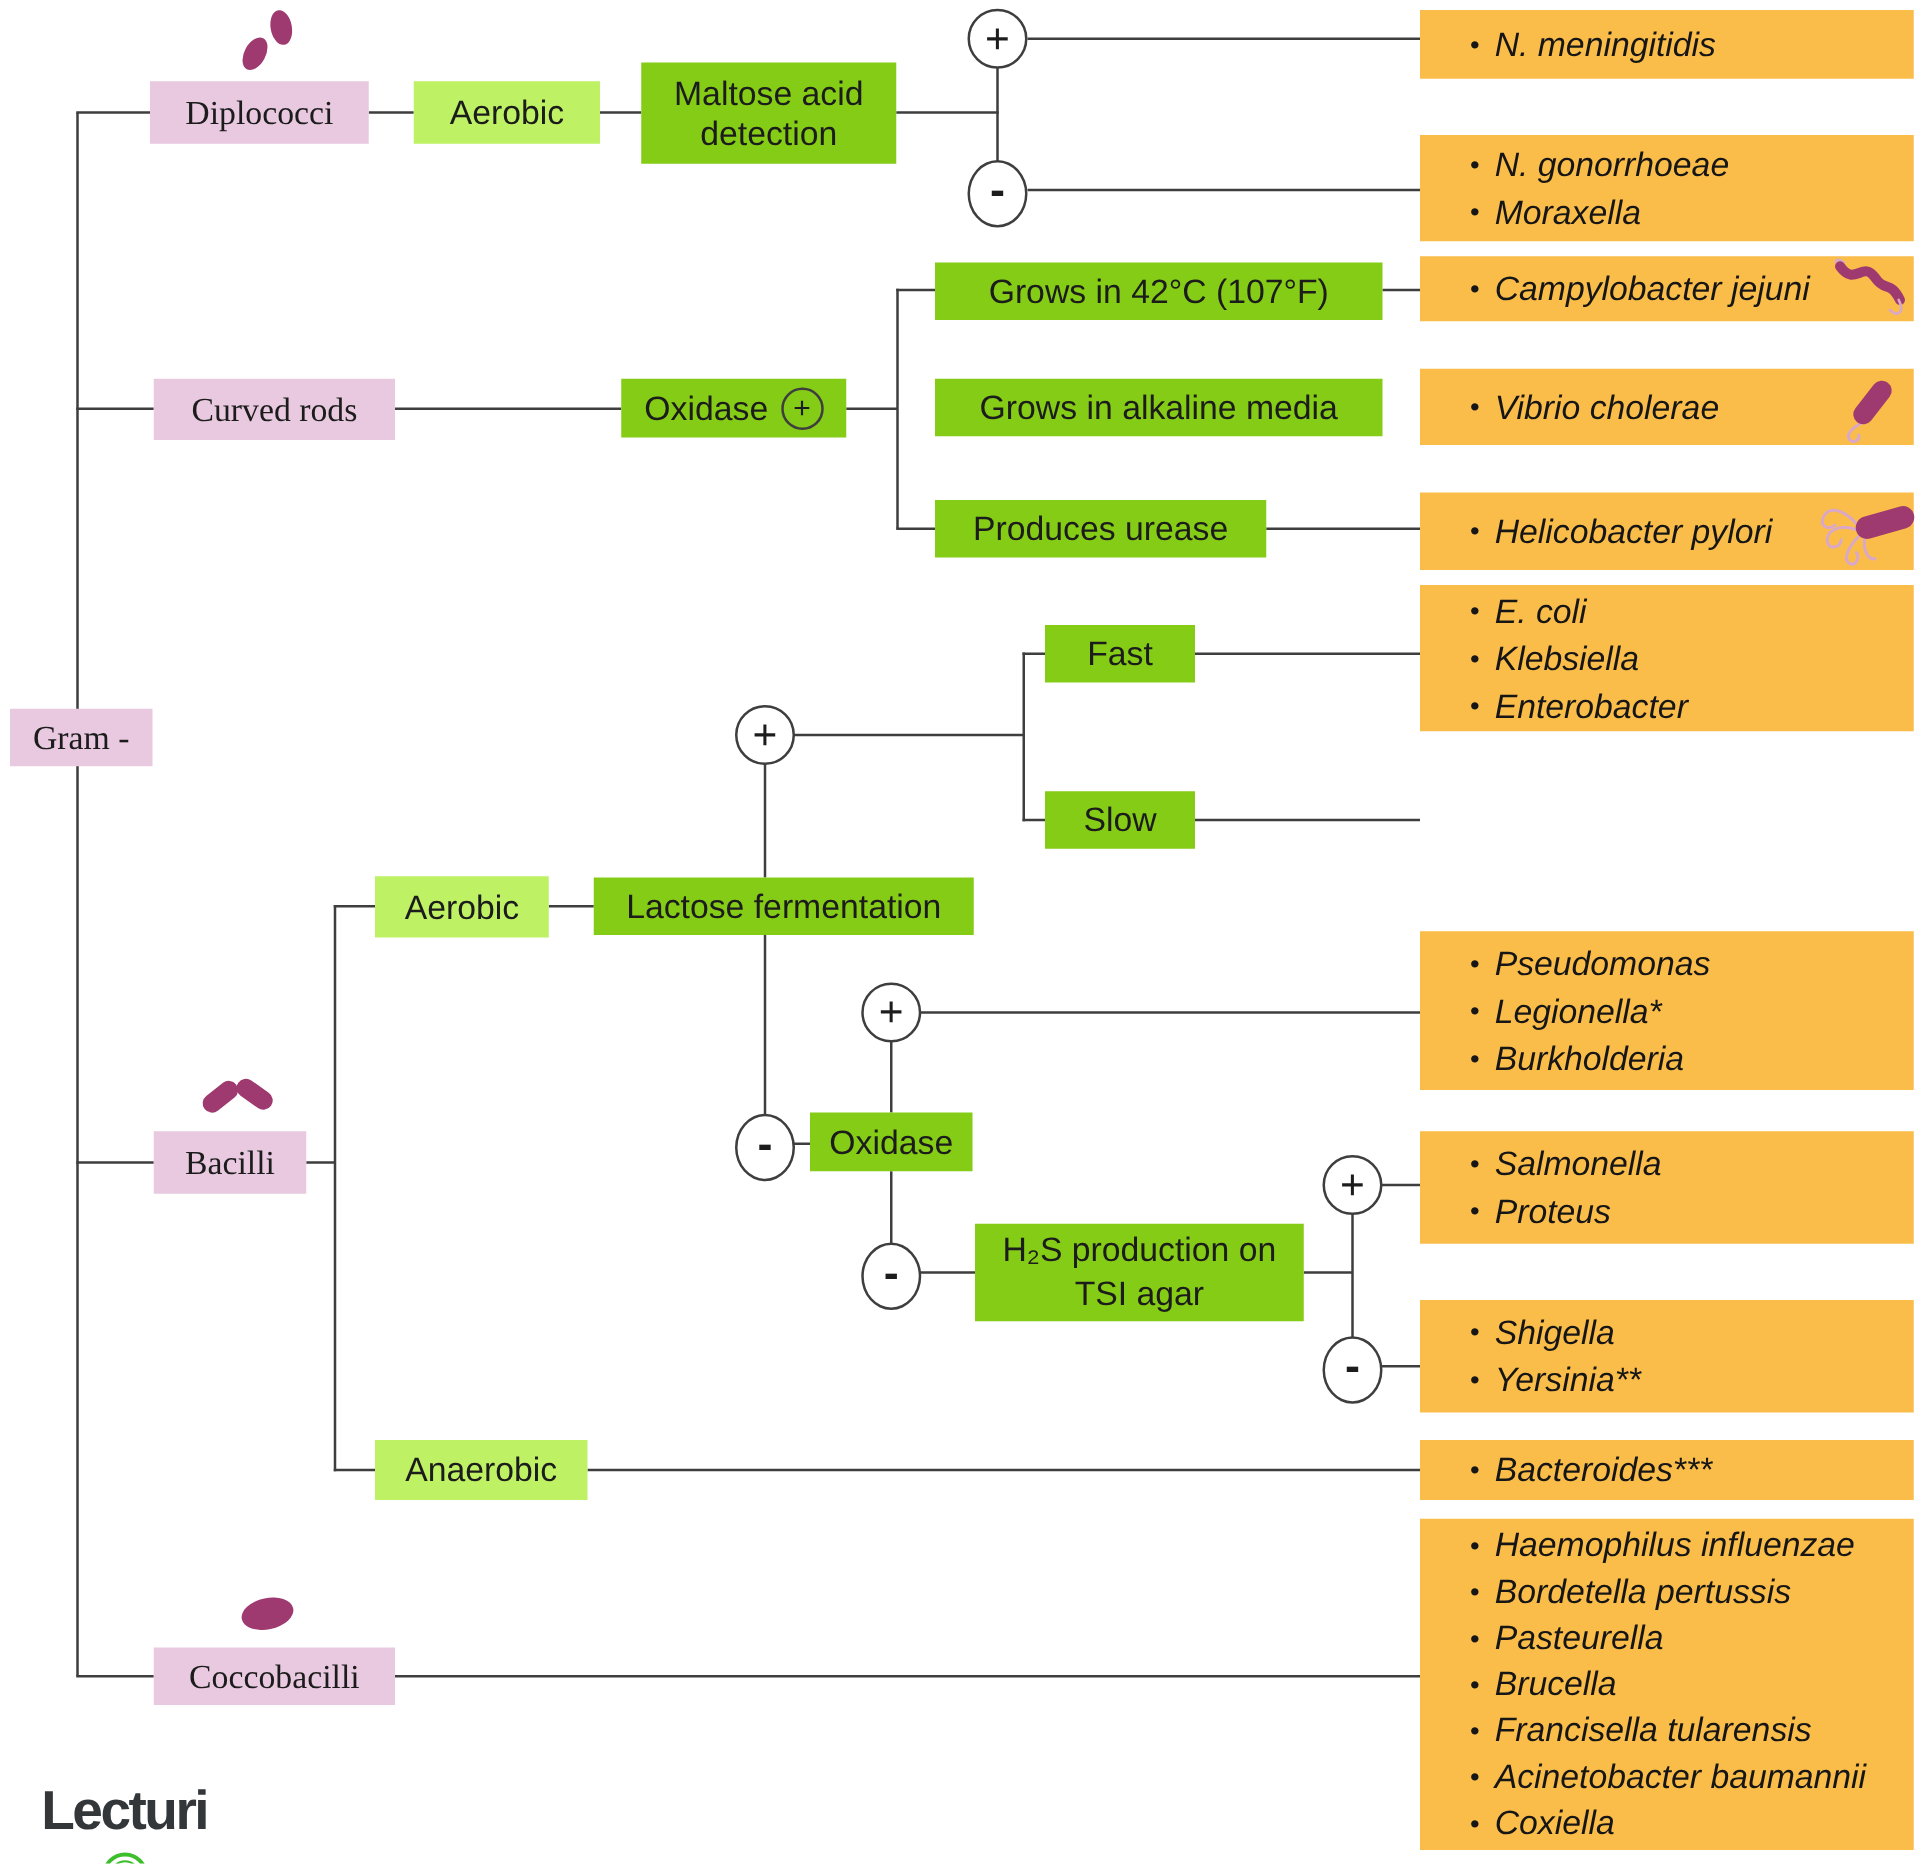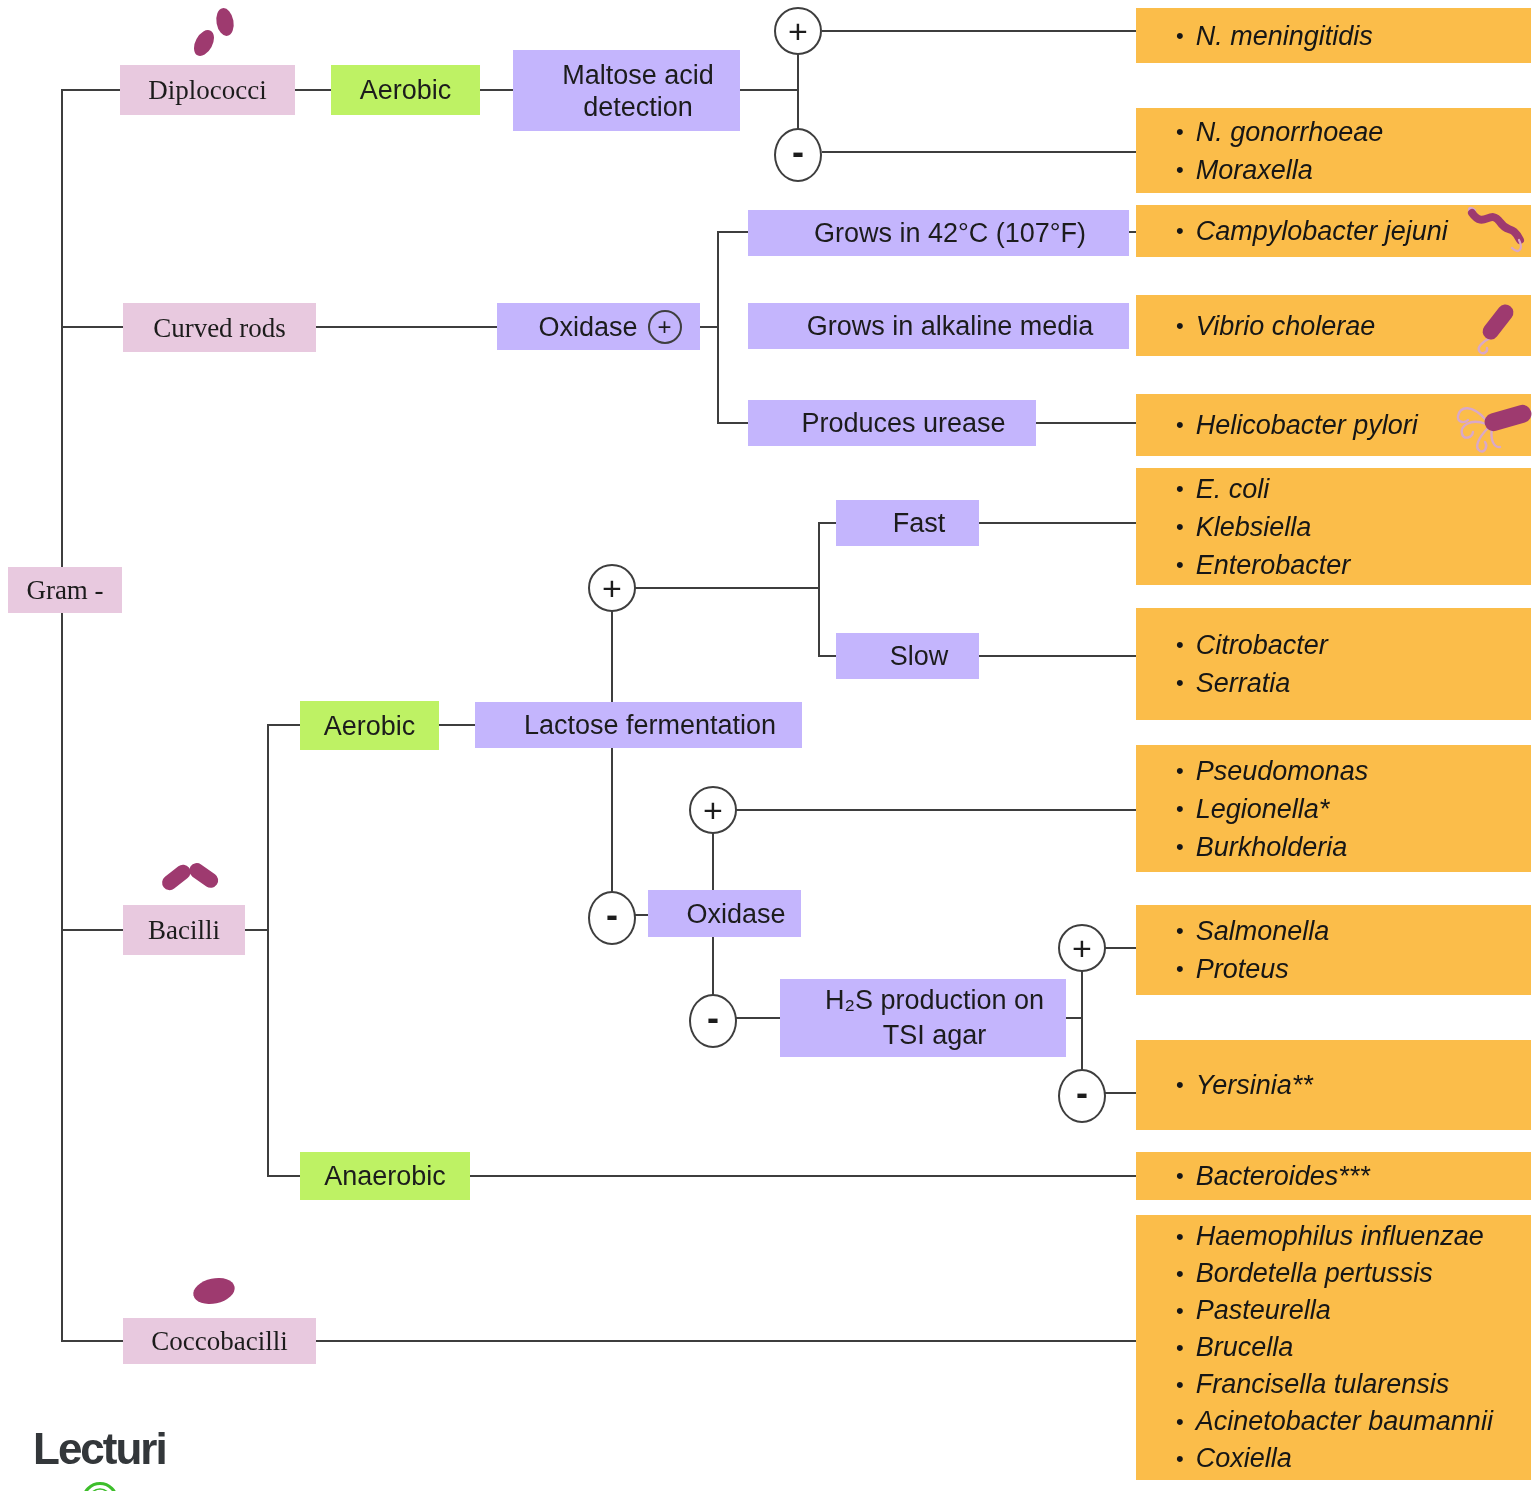--- a/index.html
+++ b/index.html
@@ -7,21 +7,21 @@
     position:relative;width:1536px;height:1491px;background:#ffffff;overflow:hidden;
     font-family:"Liberation Sans","DejaVu Sans",sans-serif;color:#1c1c1c;
   }
   .line{position:absolute;background:#3e3e3e;}
   .box{
     position:absolute;display:flex;align-items:center;justify-content:center;
     text-align:center;font-size:27px;line-height:32px;color:#1c1c1c;
   }
   .pink{background:#e8c9df;font-family:Liberation Serif, serif;}
   .green{background:#bef264;text-align:right;}
-  .gray{background:#c4b5fd;padding-left:23px;}
+  .gray{background:#84cc16;}
   .circle{
     position:absolute;width:44px;height:44px;border:2px solid #3e3e3e;border-radius:50%;
     background:#ffffff;display:flex;align-items:center;justify-content:center;
     font-size:34px;line-height:34px;color:#1c1c1c;z-index:3;
   }
   .circle.minus{font-weight:700;font-size:36px;padding-bottom:6px;}
   .obox{
     position:absolute;background:#fbbd4a;display:flex;flex-direction:column;
     justify-content:center;padding-left:40px;box-sizing:border-box;
   }
@@ -157,44 +157,41 @@
   <div class="circle minus" style="left:588px;top:891px">-</div>
 
   <div class="box gray" style="left:836px;top:500px;width:120px;height:46px">Fast</div>
   <div class="box gray" style="left:836px;top:633px;width:120px;height:46px">Slow</div>
 
   <div class="obox" style="left:1136px;top:468px;width:395px;height:117px">
     <div class="sp">E. coli</div>
     <div class="sp">Klebsiella</div>
     <div class="sp">Enterobacter</div>
   </div>
-  <div class="obox" style="left:1136px;top:608px;width:395px;height:112px">
-    <div class="sp">Citrobacter</div>
-    <div class="sp">Serratia</div>
-  </div>
 
   <div class="box gray" style="left:648px;top:890px;width:130px;height:47px">Oxidase</div>
   <div class="circle" style="left:689px;top:786px">+</div>
   <div class="circle minus" style="left:689px;top:994px">-</div>
 
   <div class="obox" style="left:1136px;top:745px;width:395px;height:127px">
     <div class="sp">Pseudomonas</div>
     <div class="sp">Legionella*</div>
     <div class="sp">Burkholderia</div>
   </div>
 
   <div class="box gray" style="left:780px;top:979px;width:263px;height:78px;line-height:35px">H₂S production on TSI agar</div>
   <div class="circle" style="left:1058px;top:924px">+</div>
   <div class="circle minus" style="left:1058px;top:1069px">-</div>
 
   <div class="obox" style="left:1136px;top:905px;width:395px;height:90px">
     <div class="sp">Salmonella</div>
     <div class="sp">Proteus</div>
   </div>
   <div class="obox" style="left:1136px;top:1040px;width:395px;height:90px">
+    <div class="sp">Shigella</div>
     <div class="sp">Yersinia**</div>
   </div>
 
   <div class="box green" style="left:300px;top:1152px;width:170px;height:48px">Anaerobic</div>
   <div class="obox" style="left:1136px;top:1152px;width:395px;height:48px">
     <div class="sp">Bacteroides***</div>
   </div>
 
   <svg class="bact-icon" style="left:190px;top:1272px" width="48" height="38" viewBox="0 0 48 38">
     <ellipse cx="24" cy="19" rx="21" ry="12.5" transform="rotate(-12 24 19)" fill="#9e3a6f"></ellipse>

